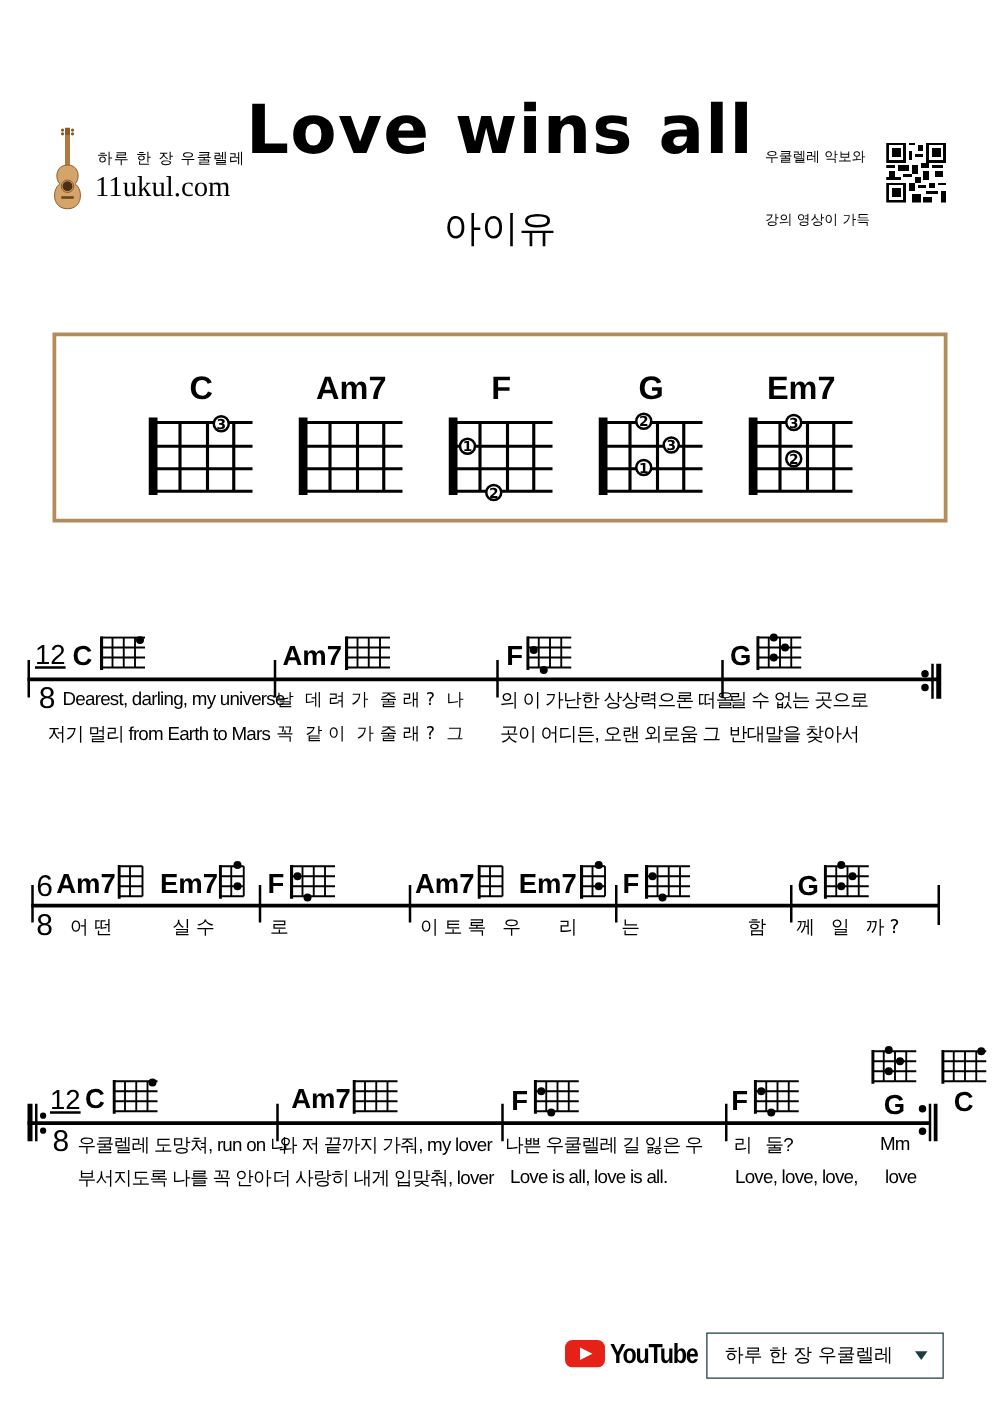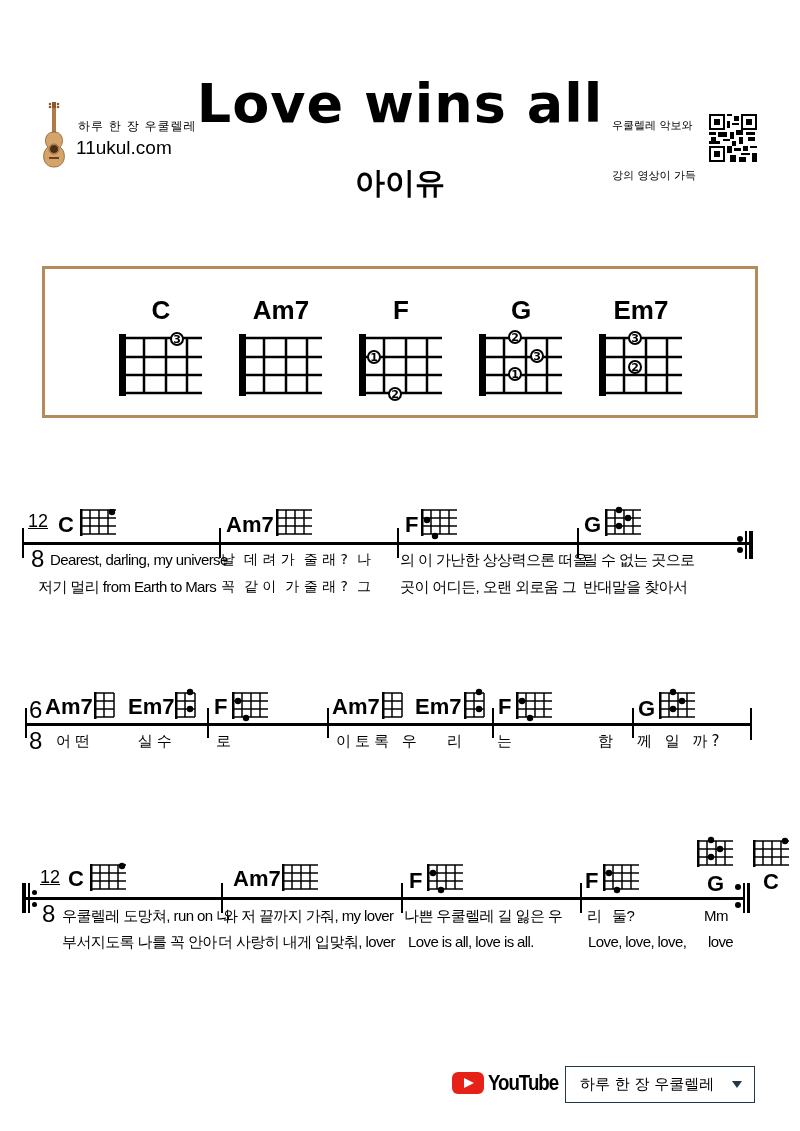--- a/index.html
+++ b/index.html
@@ -3,37 +3,37 @@
 <meta charset="utf-8">
 <style>
   * { box-sizing: border-box; margin: 0; padding: 0; }
   html, body { width: 800px; height: 1131px; background: #ffffff; overflow: hidden; }
   body { position: relative; font-family: "DejaVu Sans", sans-serif; color: #000; }
   .abs { position: absolute; }
 
   
   .brand-guitar { left: 40px; top: 102px; width: 28px; height: 66px; }
   .brand-line1 { left: 78px; top: 118px; font-size: 12px; letter-spacing: 1px; }
-  .brand-line2 { left: 76px; top: 137px; font-size: 19px; font-family: Liberation Sans, sans-serif; }
+  .brand-line2 { left: 76px; top: 137px; font-size: 23px; font-family: Liberation Serif, serif; }
   .title { left: 0; width: 800px; top: 72px; text-align: center; font-size: 54px; font-family: "DejaVu Sans", sans-serif; font-weight: bold; letter-spacing: 1px; }
-  .artist { left: 0; width: 800px; top: 163px; text-align: center; font-size: 30px; font-weight: bold; }
+  .artist { left: 0; width: 800px; top: 163px; text-align: center; font-size: 30px; font-weight: normal; }
   .info1 { left: 612px; top: 118px; font-size: 11px; }
   .info2 { left: 612px; top: 144px; font-size: 11px; margin-top: 24px; }
   .qr { left: 709px; top: 114px; width: 48px; height: 48px; }
 
   
   .chord-box { left: 42px; top: 266px; width: 716px; height: 152px; border: 3px solid #b48b5a; }
   .big-chord { position: absolute; top: 26px; width: 100px; }
   .big-chord .name { text-align: center; font-size: 26px; font-weight: bold; font-family: "Liberation Sans", sans-serif; height: 30px; }
   .big-chord svg { display: block; margin-top: 4px; }
 
   
   .staff-line { height: 3px; background: #000; }
   .bar { width: 2px; background: #000; }
-  .ts-num { font-size: 18px; font-family: "Liberation Sans", sans-serif; }
+  .ts-num { font-size: 22px; font-family: "Liberation Sans", sans-serif; }
   .chord-lbl { font-size: 22px; font-weight: bold; font-family: "Liberation Sans", sans-serif; }
   .lyric { font-size: 14px; white-space: nowrap; font-family: "DejaVu Sans", sans-serif; }
   .lyric.narrow { font-family: "Liberation Sans", sans-serif; font-size: 15px; letter-spacing: -0.6px; }
   .lyric.spaced { font-size: 15px; letter-spacing: 4px; text-align: center; }
 
   
   .yt-logo { left: 452px; top: 1072px; }
   .yt-text { left: 488px; top: 1070px; font-size: 22px; font-weight: bold; font-family: "Liberation Sans", sans-serif; letter-spacing: -1.2px; transform: scaleX(0.85); transform-origin: left; }
   .yt-select { left: 565px; top: 1066px; width: 190px; height: 37px; border: 1.5px solid #1f3a44; display: flex; align-items: center; padding-left: 14px; font-size: 15px; }
   .yt-arrow { position: absolute; right: 12px; top: 14px; width: 0; height: 0; border-left: 5px solid transparent; border-right: 5px solid transparent; border-top: 7px solid #1f3a44; }

